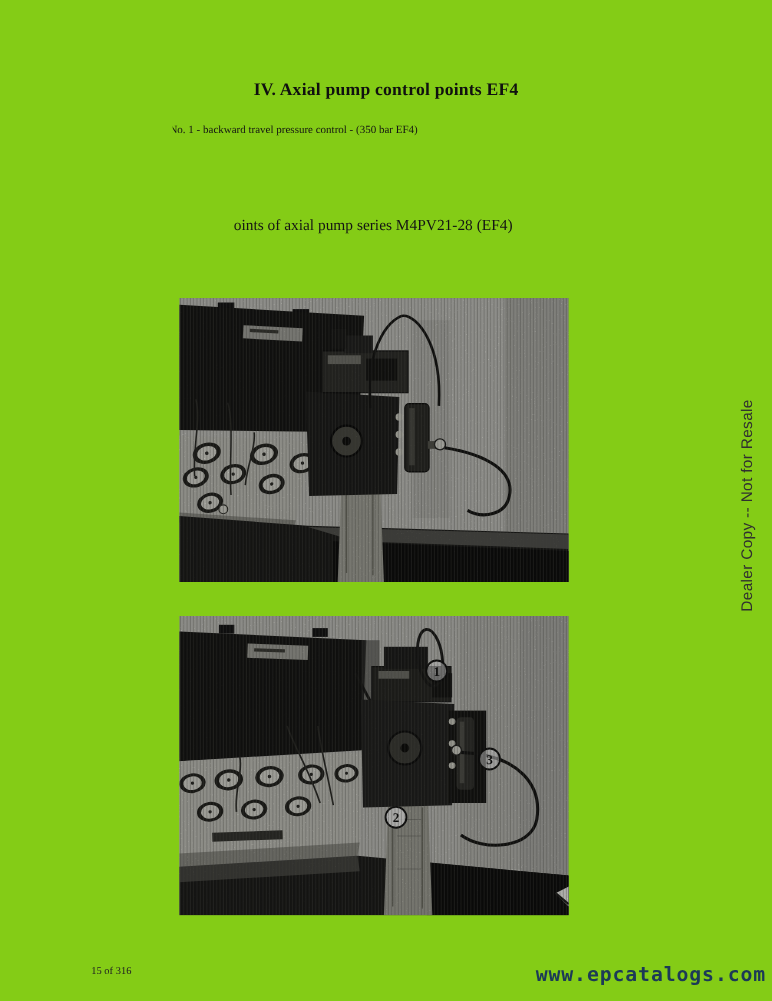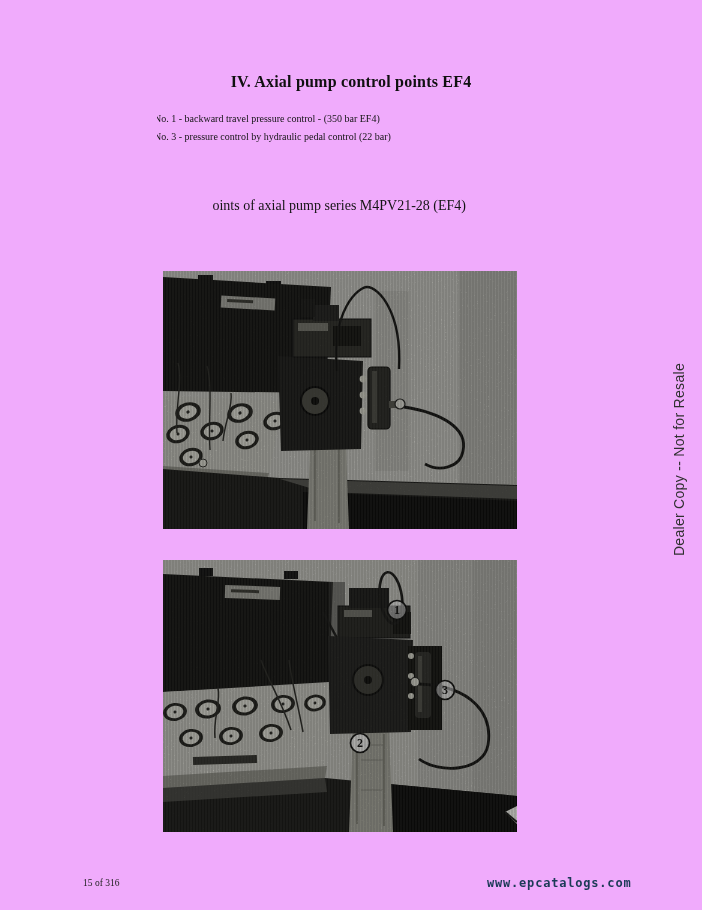--- a/index.html
+++ b/index.html
@@ -1,17 +1,17 @@
 <!DOCTYPE html>
 <html><head>
 <meta charset="utf-8">
 <style>
   html,body { margin:0; padding:0; background:#ffffff; }
   .page {
-    position:relative; width:702px; height:910px; background:#f0abfc;
+    position:relative; width:702px; height:910px; background:#84cc16;
     overflow:hidden; font-family:"Liberation Serif", serif; color:#141414;
   }
   .title {
     position:absolute; left:0; top:73px; width:702px; text-align:center;
     font-size:16px; font-weight:bold; letter-spacing:0.2px; color:#101010;
   }
   .points { position:absolute; left:157px; top:110px; width:420px; overflow:hidden; }
   .point-line {
     font-size:10px; line-height:17.6px; white-space:nowrap;
     text-indent:-3px; 
@@ -35,34 +35,33 @@
     font-family:"Liberation Sans", sans-serif; font-size:14px;
     letter-spacing:0.3px; color:#303030;
   }
   .footer-page {
     position:absolute; left:83px; top:878px;
     font-family:Liberation Serif, serif; font-size:9.5px; color:#222222;
   }
   .footer-site {
     position:absolute; left:487px; top:876px;
     font-family:"DejaVu Sans Mono", monospace; font-weight:bold;
-    font-size:12px; letter-spacing:0.8px; color:#1c3a57;
+    font-size:18px; letter-spacing:0.8px; color:#1c3a57;
     text-decoration:none; cursor:pointer;
   }
 </style>
 </head>
 <body>
 
 <div class="page">
 
   <div class="title">IV. Axial pump control points EF4</div>
 
   <div class="points">
     <div class="point-line">No. 1 - backward travel pressure control - (350 bar EF4)</div>
-    <div class="point-line">No. 3 - pressure control by hydraulic pedal control (22 bar)</div>
   </div>
 
   <div class="caption">
     <div class="caption-line">oints of axial pump series M4PV21-28 (EF4)</div>
   </div>
 
   <div class="photo photo1">
     <svg viewBox="0 0 354 258" width="354" height="258" xmlns="http://www.w3.org/2000/svg">
       <defs>
         <pattern id="p1h" width="3" height="4" patternUnits="userSpaceOnUse">

